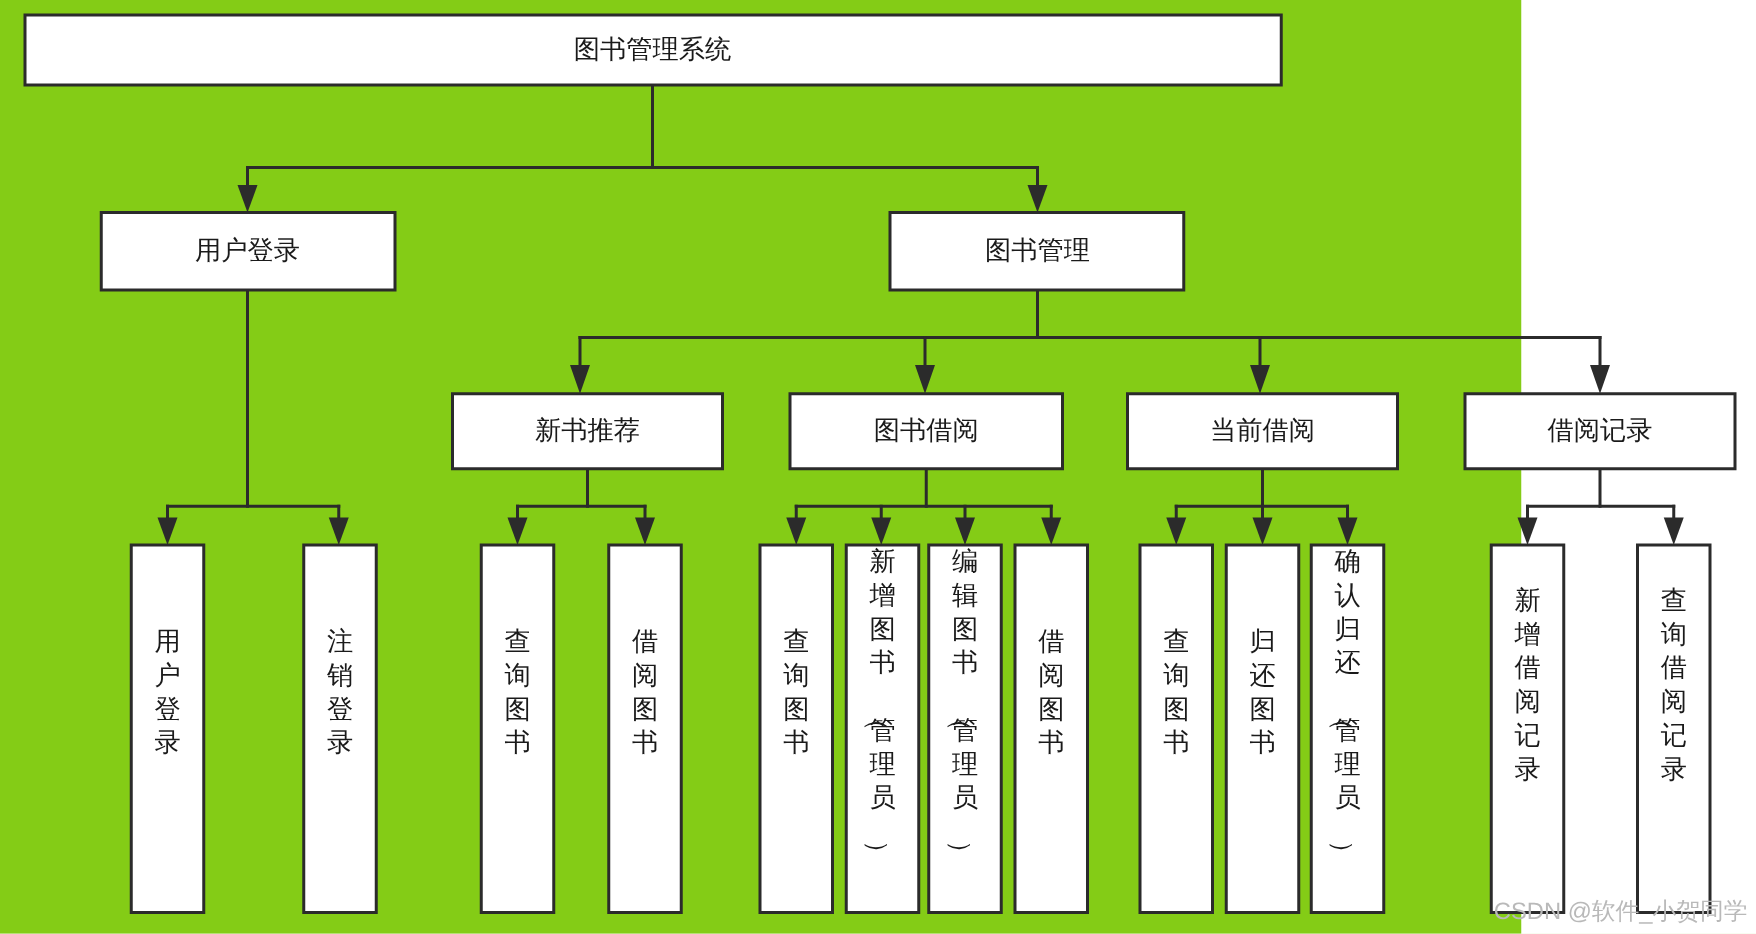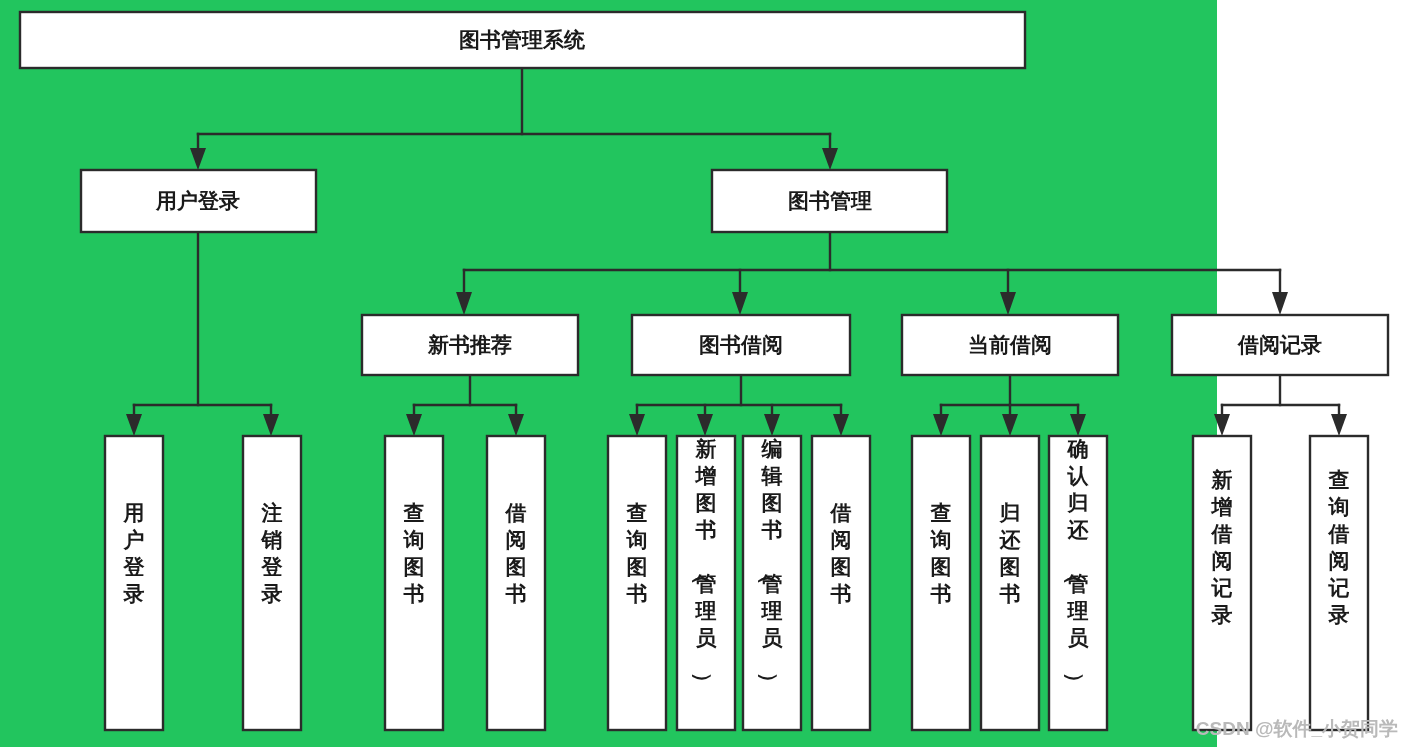--- a/index.html
+++ b/index.html
@@ -11,22 +11,21 @@
   body {
     width: 1405px;
     height: 747px;
     font-family: "Liberation Sans", "DejaVu Sans", sans-serif;
     overflow: hidden;
   }
   #diagram-root {
     position: relative;
     width: 1217px;
     height: 747px;
-    background: #22c55e;
-    font-weight: bold;
+    background: #84cc16;
   }
   svg#diagram-svg {
     position: absolute;
     left: 0;
     top: 0;
     width: 1405px;
     height: 747px;
     display: block;
   }
   .node-box {

